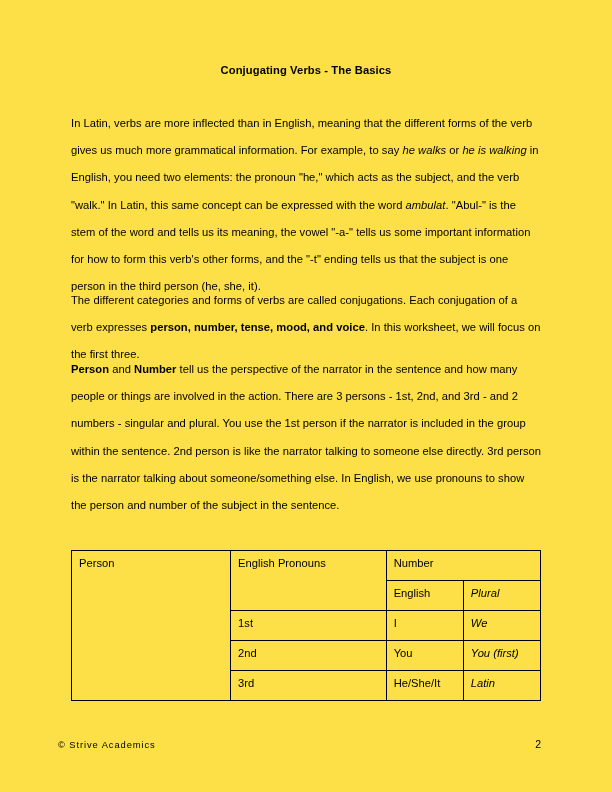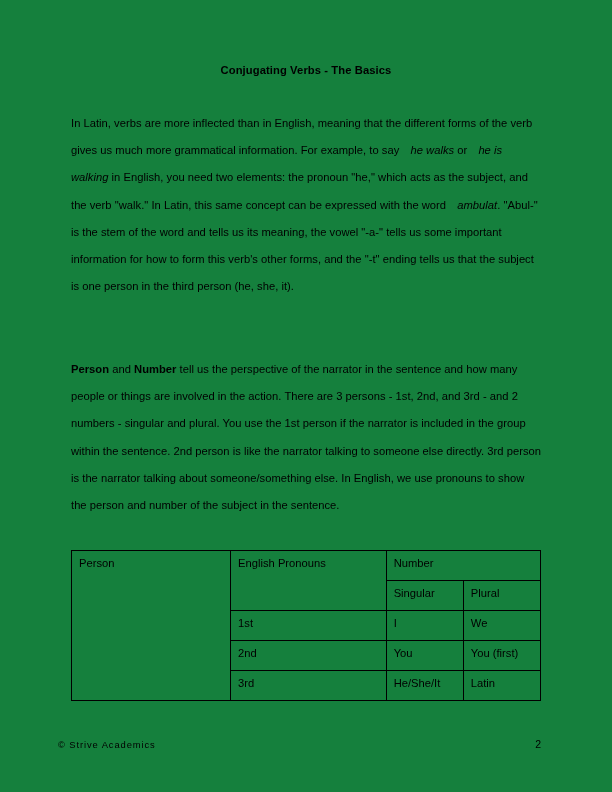--- a/index.html
+++ b/index.html
@@ -15,21 +15,21 @@
     position: relative;
     overflow: hidden;
   }
 
   .page {
     position: absolute;
     left: 0;
     top: 0;
     width: 612px;
     height: 792px;
-    background: #15803d;
+    background: #fde047;
   }
 
   .doc-title {
     position: absolute;
     left: 71px;
     top: 64px;
     width: 470px;
     text-align: center;
     font-size: 11.2px;
     font-weight: bold;
@@ -45,21 +45,20 @@
     text-align: left;
     letter-spacing: 0.02px;
   }
 
   .p1 { top: 110px; }
   .p2 { top: 287px; }
   .p3 { top: 356px; }
 
   .body-block em {
     font-style: italic;
-    margin-left: 8px;
   }
   .body-block strong {
     font-weight: bold;
   }
 
   
   table.pronoun-table {
     position: absolute;
     left: 71px;
     top: 550px;
@@ -71,21 +70,21 @@
   table.pronoun-table td {
     border: 1px solid #000000;
     padding: 6px 7px 6px 7px;
     vertical-align: top;
     height: 17px;
     font-weight: normal;
   }
   td.col-person  { width: 120px; vertical-align: bottom; }
   td.col-pronoun { width: 117px; margin-left: 29px; }
   td.col-sing    { width: 116px; }
-  td.col-plur    { width: 117px; }
+  td.col-plur    { width: 117px; font-style: italic; }
 
   td.person-label {
     vertical-align: middle;
     padding-bottom: 0;
   }
 
   
   .tall-cell { height: 36px; }
 
   
@@ -109,34 +108,37 @@
 <body>
 
 <div class="page">
 
   <div class="doc-title">Conjugating Verbs - The Basics</div>
 
   <div class="body-block p1">
     <span>In Latin, verbs are more inflected than in English, meaning that the different forms of the verb gives us much more grammatical information. For example, to say </span><em>he walks</em><span> or </span><em>he is walking</em><span> in English, you need two elements: the pronoun "he," which acts as the subject, and the verb "walk." In Latin, this same concept can be expressed with the word </span><em>ambulat</em><span>. "Abul-" is the stem of the word and tells us its meaning, the vowel "-a-" tells us some important information for how to form this verb's other forms, and the "-t" ending tells us that the subject is one person in the third person (he, she, it).</span>
   </div>
 
+  <div class="body-block p2">
+    <span>The different categories and forms of verbs are called conjugations. Each conjugation of a verb expresses </span><strong>person, number, tense, mood, and voice</strong><span>. In this worksheet, we will focus on the first three.</span>
+  </div>
 
   <div class="body-block p3">
     <strong>Person</strong><span> and </span><strong>Number</strong><span> tell us the perspective of the narrator in the sentence and how many people or things are involved in the action. There are 3 persons - 1st, 2nd, and 3rd - and 2 numbers - singular and plural. You use the 1st person if the narrator is included in the group within the sentence. 2nd person is like the narrator talking to someone else directly. 3rd person is the narrator talking about someone/something else. In English, we use pronouns to show the person and number of the subject in the sentence.</span>
   </div>
 
   <table class="pronoun-table">
     <tbody>
       <tr>
         <td class="col-person person-label" rowspan="5">Person</td>
         <td class="col-pronoun tall-cell" rowspan="2">English Pronouns</td>
         <td class="col-sing" colspan="2">Number</td>
       </tr>
       <tr>
-        <td class="col-sing">Singular</td>
+        <td class="col-sing">English</td>
         <td class="col-plur">Plural</td>
       </tr>
       <tr>
         <td class="col-pronoun">1st</td>
         <td class="col-sing">I</td>
         <td class="col-plur">We</td>
       </tr>
       <tr>
         <td class="col-pronoun">2nd</td>
         <td class="col-sing">You</td>

